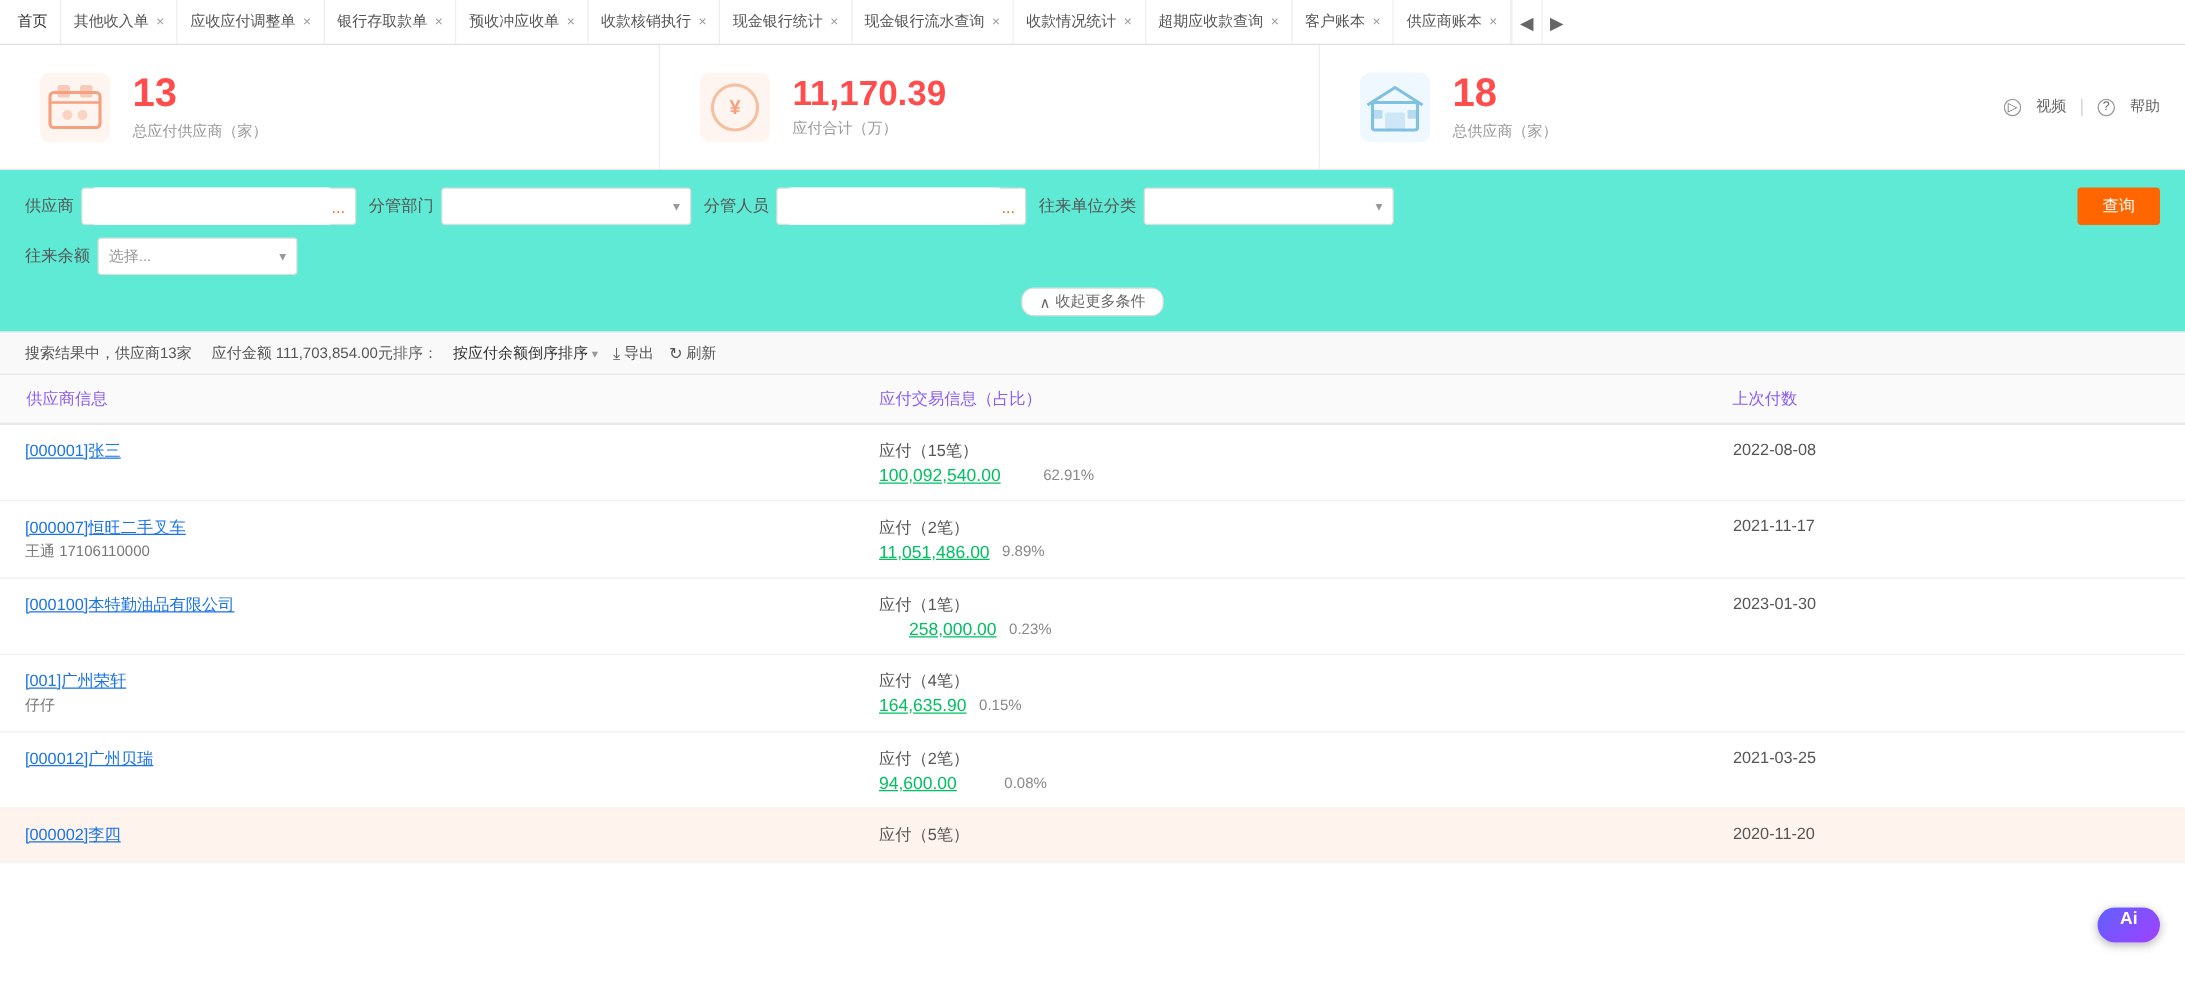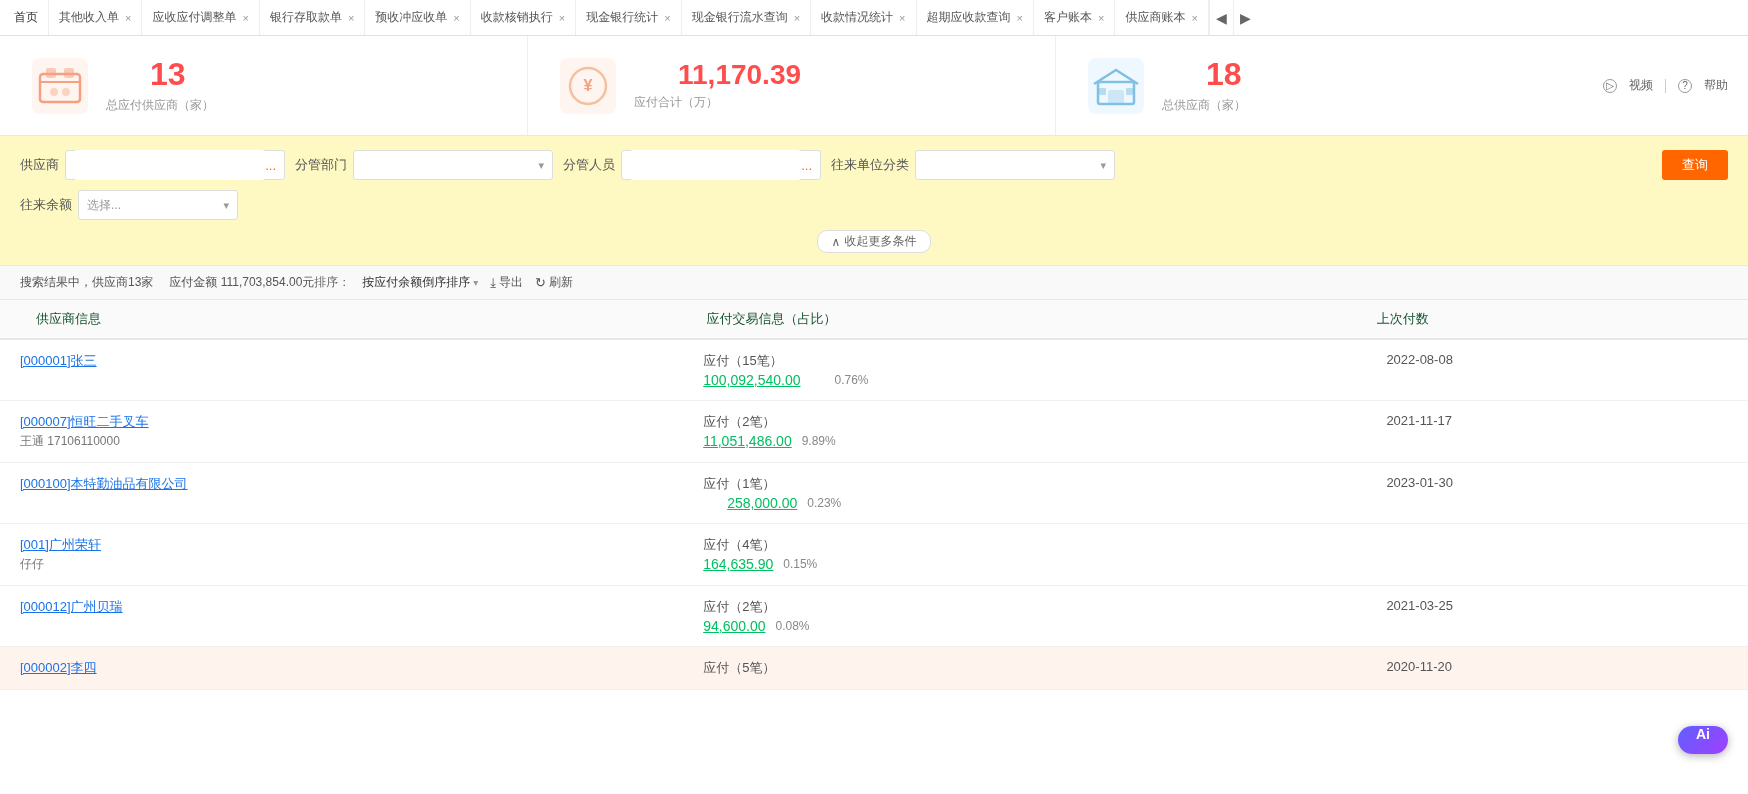--- a/index.html
+++ b/index.html
@@ -66,42 +66,41 @@
       display: flex;
       align-items: center;
       justify-content: center;
     }
     .stat-icon svg { width: 56px; height: 56px; }
     .stat-info .stat-number {
       font-size: 32px;
       font-weight: bold;
       color: #ff4d4d;
       line-height: 1.1;
-      margin-left: 44px;
     }
     .stat-info .stat-number.large { font-size: 28px; }
     .stat-info .stat-label {
       font-size: 12px;
       color: #999;
       margin-top: 4px;
     }
     .stats-bar-right {
       display: flex;
       align-items: center;
       padding: 0 20px;
       gap: 12px;
       font-size: 12px;
       color: #666;
     }
     .stats-bar-right a { color: #666; text-decoration: none; cursor: pointer; }
     .divider-v { width: 1px; height: 14px; background: #ccc; }
 
     
     .filter-area {
-      background: #fef9c3;
+      background: #5eead4;
       padding: 14px 20px 8px;
       border-bottom: 1px solid #e8e8e8;
     }
     .filter-row {
       display: flex;
       align-items: center;
       gap: 10px;
       margin-bottom: 10px;
       flex-wrap: wrap;
     }
@@ -206,25 +205,25 @@
     }
 
     
     .table-area {
       background: #fff;
       flex: 1;
     }
     .table-header {
       display: grid;
       grid-template-columns: 2fr 2fr 1fr;
-      padding: 10px 36px;
+      padding: 10px 21px;
       background: #fafafa;
       border-bottom: 2px solid #e8e8e8;
       font-weight: 500;
-      color: #14532d;
+      color: #8b5cf6;
       font-size: 13px;
     }
     .table-row {
       display: grid;
       grid-template-columns: 2fr 2fr 1fr;
       padding: 12px 20px;
       border-bottom: 1px solid #f0f0f0;
       align-items: start;
     }
     .table-row.highlighted { background: #fff3ee; }
@@ -470,21 +469,21 @@
     <div class="table-row">
       <div>
         <div>
           <span class="supplier-link">[000001]张三</span>
         </div>
       </div>
       <div>
         <div class="tx-label">应付（15笔）</div>
         <div style="display:flex;align-items:center;margin-top:2px;gap:24px;">
           <span class="tx-amount">100,092,540.00</span>
-          <span class="tx-pct">0.76%</span>
+          <span class="tx-pct">62.91%</span>
         </div>
       </div>
       <div>
         <span class="last-pay">2022-08-08</span>
       </div>
     </div>
 
     <div class="table-row">
       <div>
         <div>
@@ -542,21 +541,21 @@
     </div>
 
     <div class="table-row">
       <div>
         <div>
           <span class="supplier-link">[000012]广州贝瑞</span>
         </div>
       </div>
       <div>
         <div class="tx-label">应付（2笔）</div>
-        <div style="display:flex;align-items:center;margin-top:2px;">
+        <div style="display:flex;align-items:center;margin-top:2px;gap:28px;">
           <span class="tx-amount">94,600.00</span>
           <span class="tx-pct">0.08%</span>
         </div>
       </div>
       <div>
         <span class="last-pay">2021-03-25</span>
       </div>
     </div>
 
     <div class="table-row highlighted">

